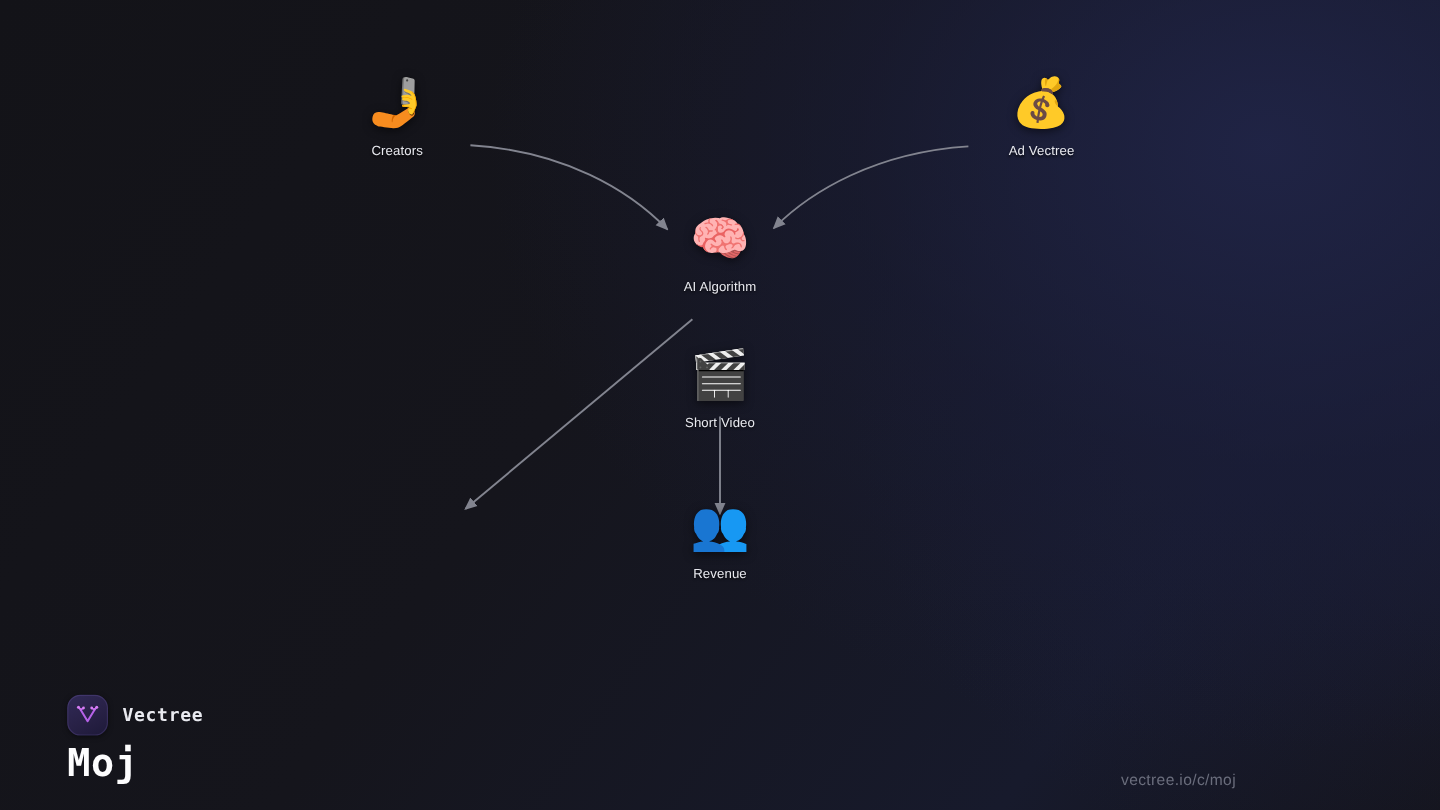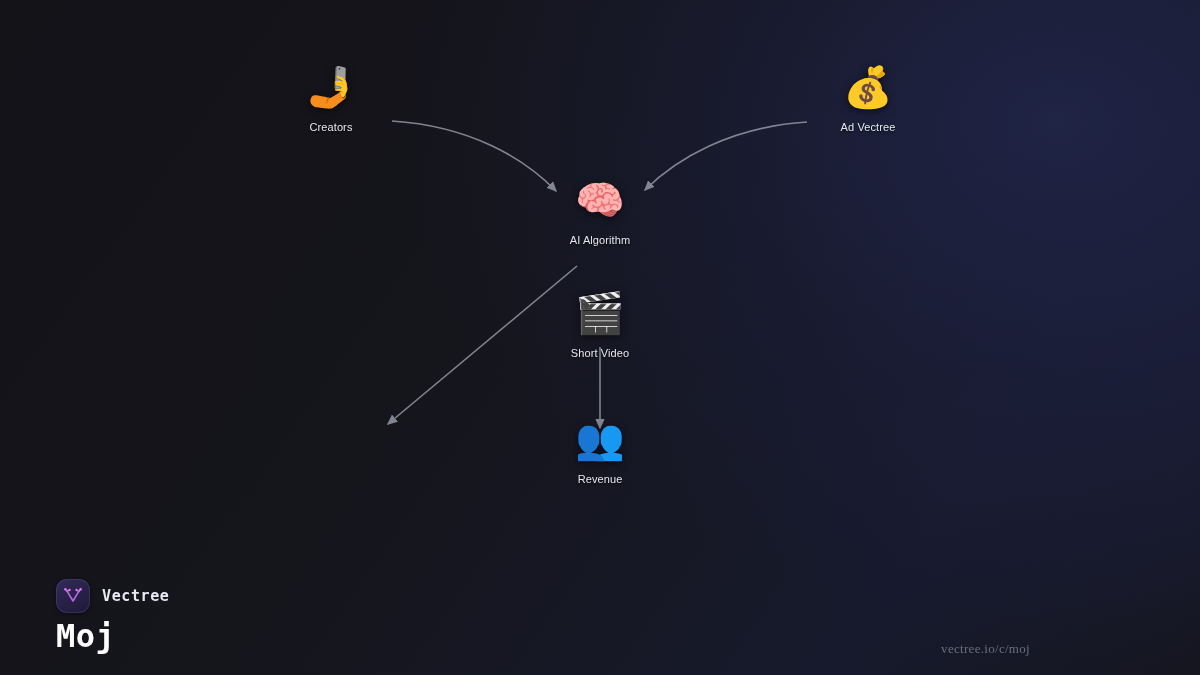--- a/index.html
+++ b/index.html
@@ -60,21 +60,21 @@
     font-family:"DejaVu Sans Mono", monospace;
     font-size:15px; font-weight:bold; color:#e9eaf0; letter-spacing:0.6px;
   }
   .title {
     position:absolute; left:24px; top:52px;
     font-family:"DejaVu Sans Mono", monospace;
     font-size:32px; font-weight:bold; color:#fdfdfe; letter-spacing:0.5px;
   }
   .url {
     position:absolute; right:26px; bottom:18px;
-    font-family:Liberation Serif, serif;
+    font-family:Liberation Sans, sans-serif;
     font-size:13px; color:#6a6d7c; letter-spacing:0.3px;
   }
 </style>
 </head>
 <body>
 
 <div id="app">
 
   <div id="graph">
 

